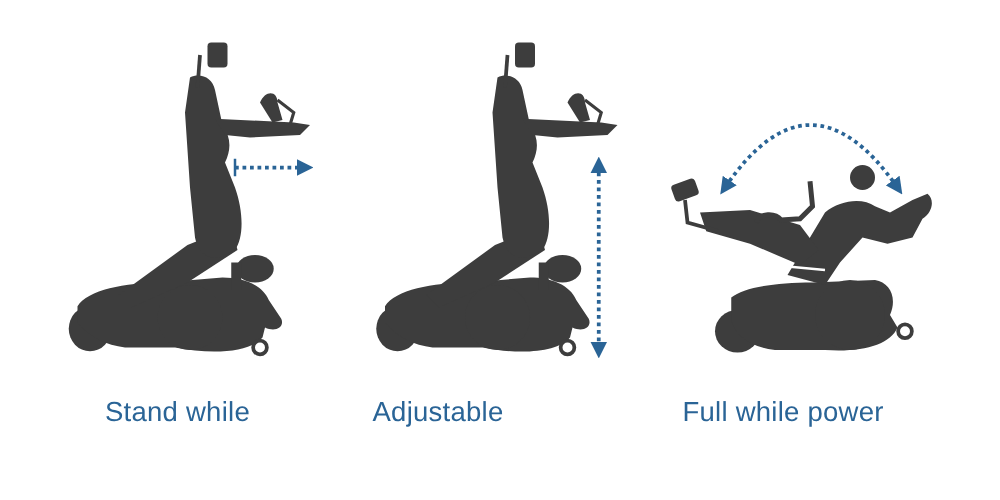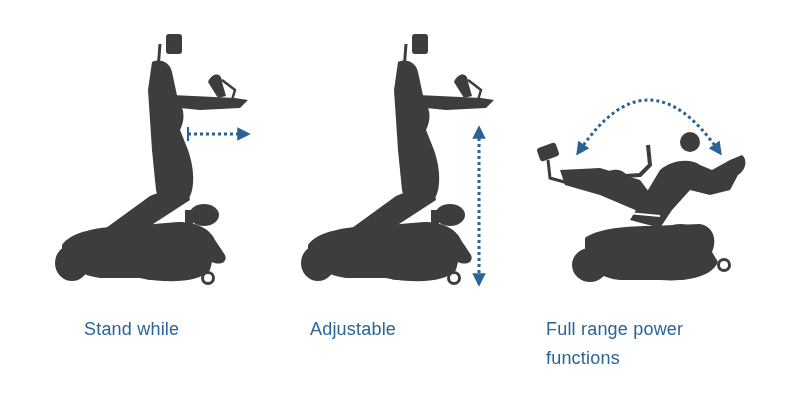--- a/index.html
+++ b/index.html
@@ -1,17 +1,17 @@
 <!DOCTYPE html>
 <html><head>
 <meta charset="utf-8">
 <style>
   html, body { margin:0; padding:0; background:#ffffff; }
   body { width:800px; height:400px; position:relative; overflow:hidden; font-family:"Liberation Sans", "DejaVu Sans", sans-serif; }
-  .caption { position:absolute; color:#2a6496; font-size:18px; line-height:29px; letter-spacing:0.2px; }
+  .caption { position:absolute; color:#2a6496; font-size:22px; line-height:29px; letter-spacing:0.2px; }
   svg { position:absolute; left:0; top:0; }
 </style>
 </head>
 <body>
 
 <svg width="800" height="400" viewBox="0 0 800 400">
   <defs>
     <marker id="ah" viewBox="0 0 10 10" refX="5" refY="5" markerWidth="4.5" markerHeight="4.5" orient="auto-start-reverse">
       <path d="M0,0 L10,5 L0,10 Z" fill="#2a6496"></path>
     </marker>
@@ -68,20 +68,19 @@
       <path d="M628,213 L660,216" stroke="#ffffff" stroke-width="2"></path>
     </g>
     <path d="M580,150 Q648,50 718,150" fill="none" stroke="#2a6496" stroke-width="3" stroke-dasharray="3,3" marker-start="url(#ah)" marker-end="url(#ah)"></path>
   </g>
 </svg>
 
 <div class="caption" style="left:84px; top:315px;">
   <div>Stand while</div>
 </div>
 
-<div class="caption" style="left:310px; top:315px;">
+<div class="caption" style="left:298px; top:315px;">
   <div>Adjustable</div>
 </div>
 
 <div class="caption" style="left:546px; top:315px;">
-  <div>Full range power</div>
-  <div>functions</div>
+  <div>Full while power</div>
 </div>
 
 </body></html>

